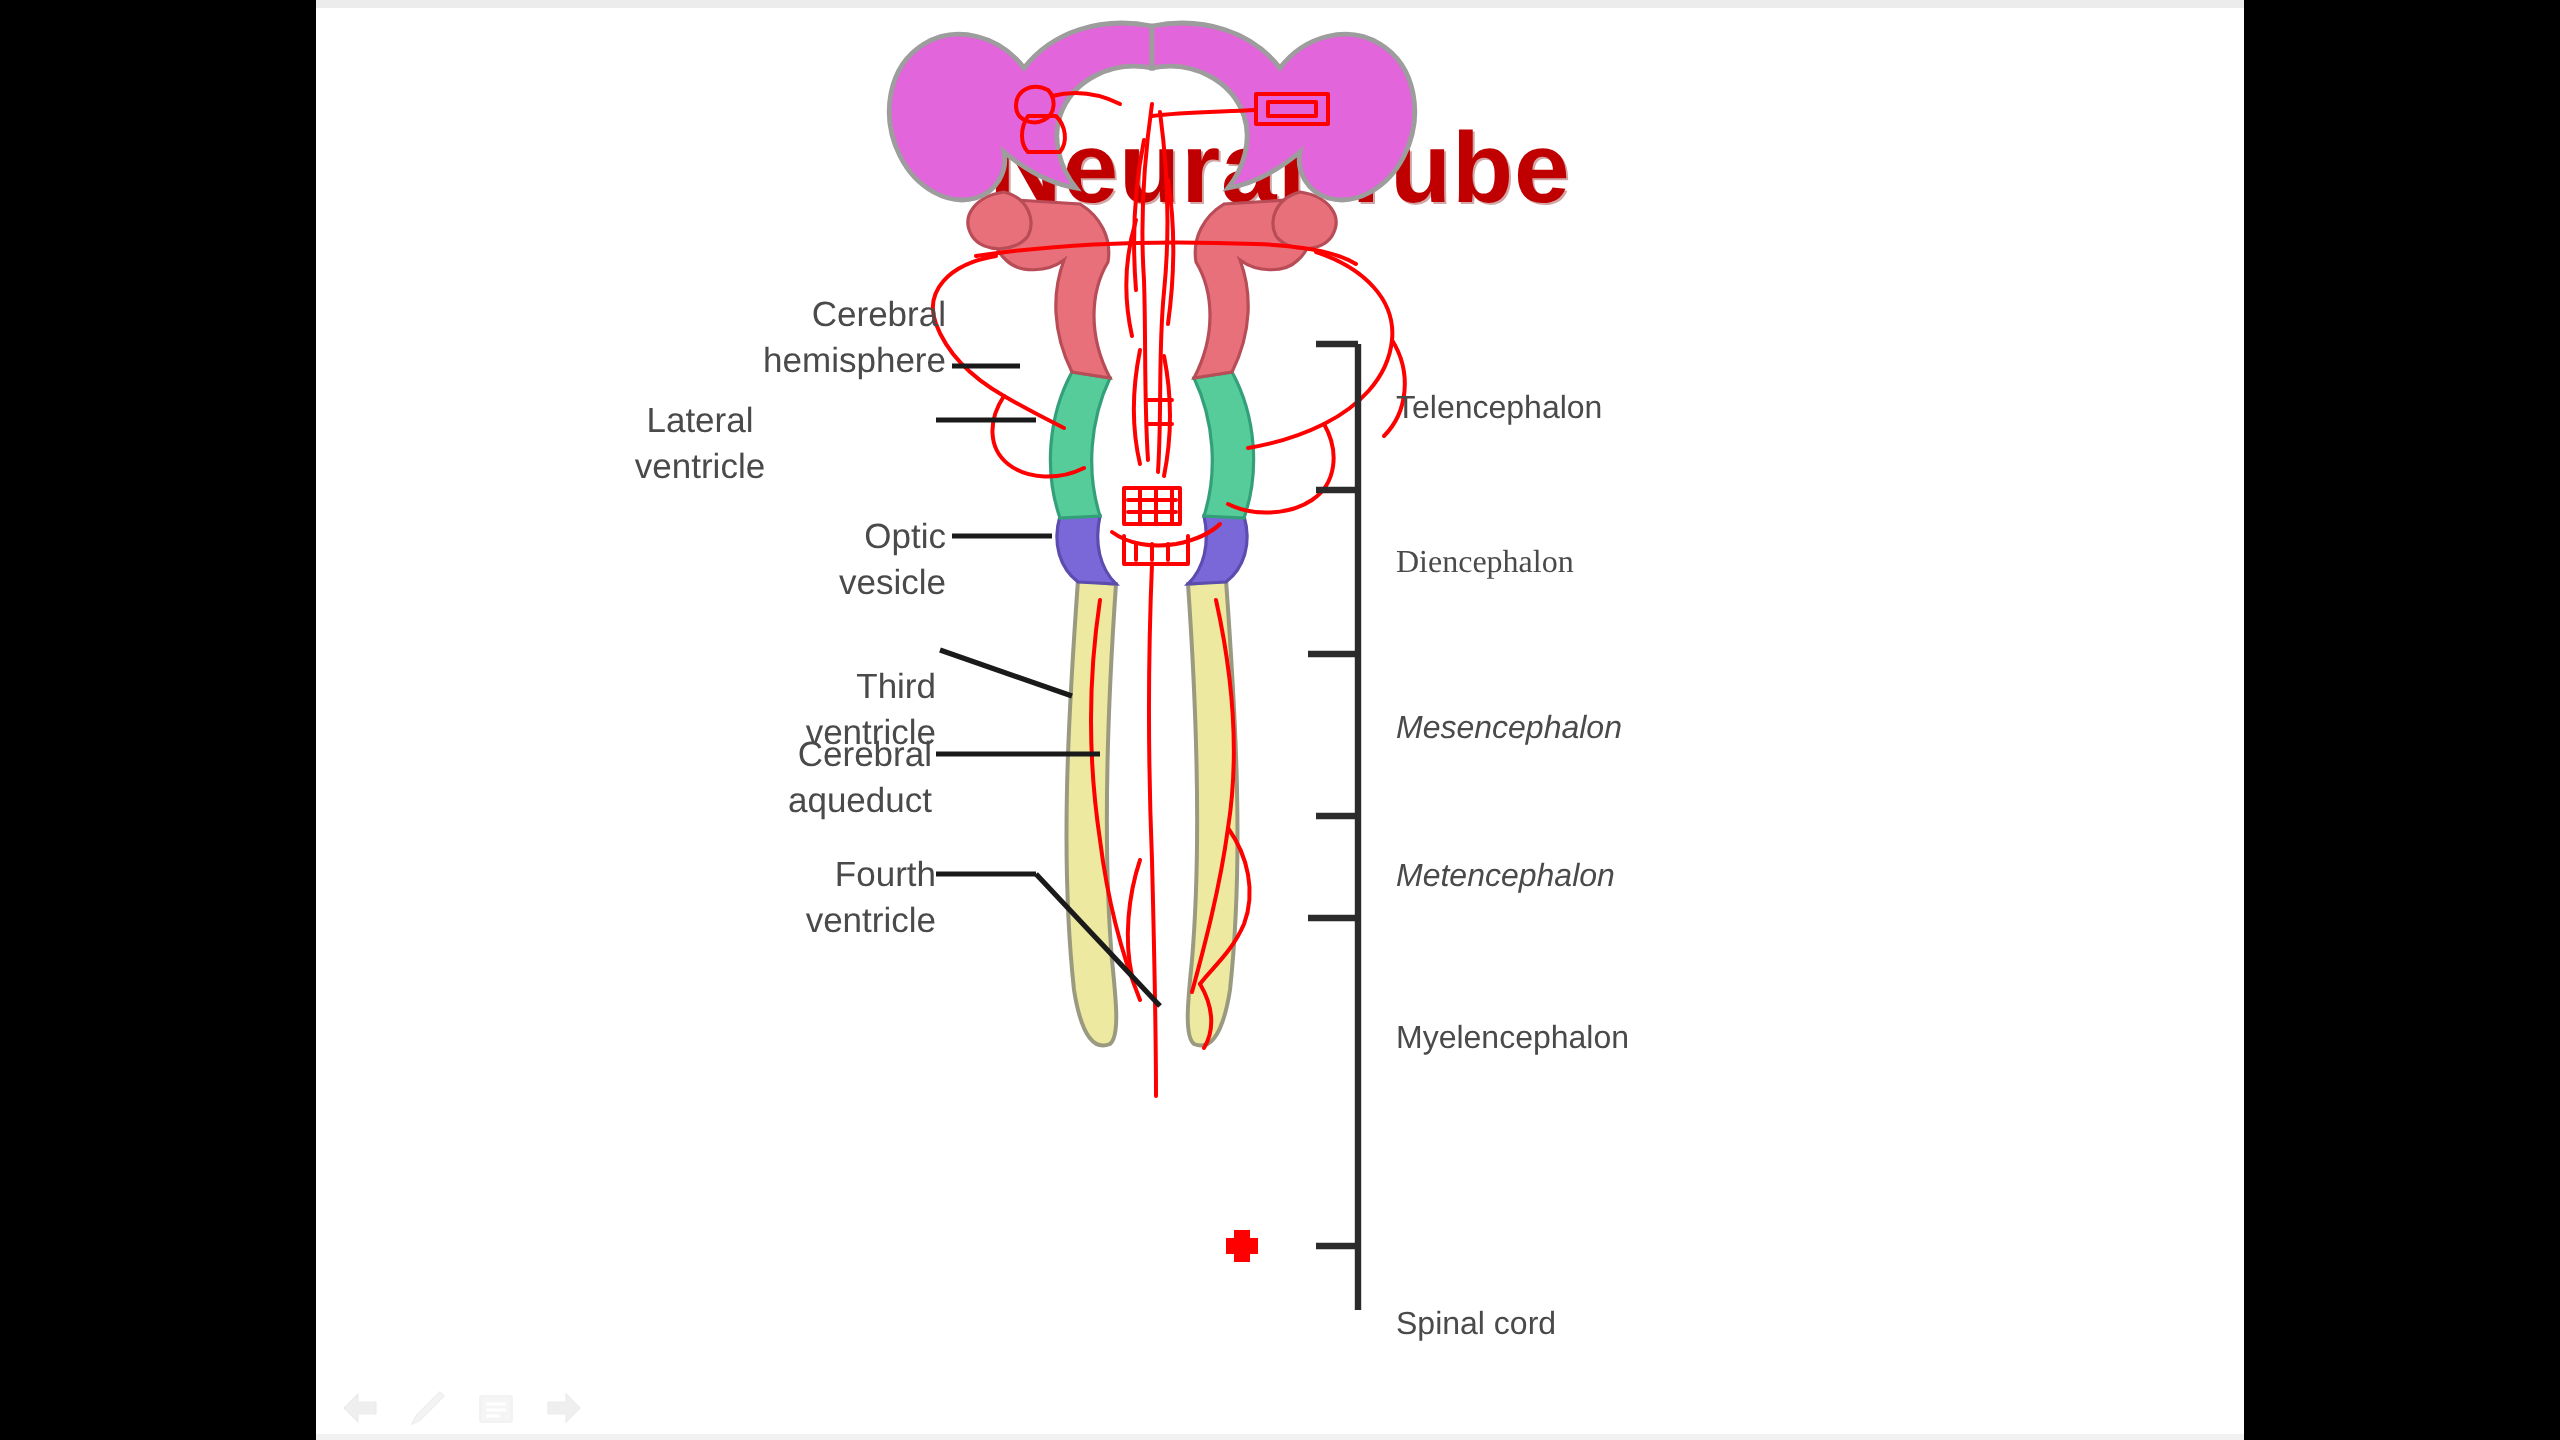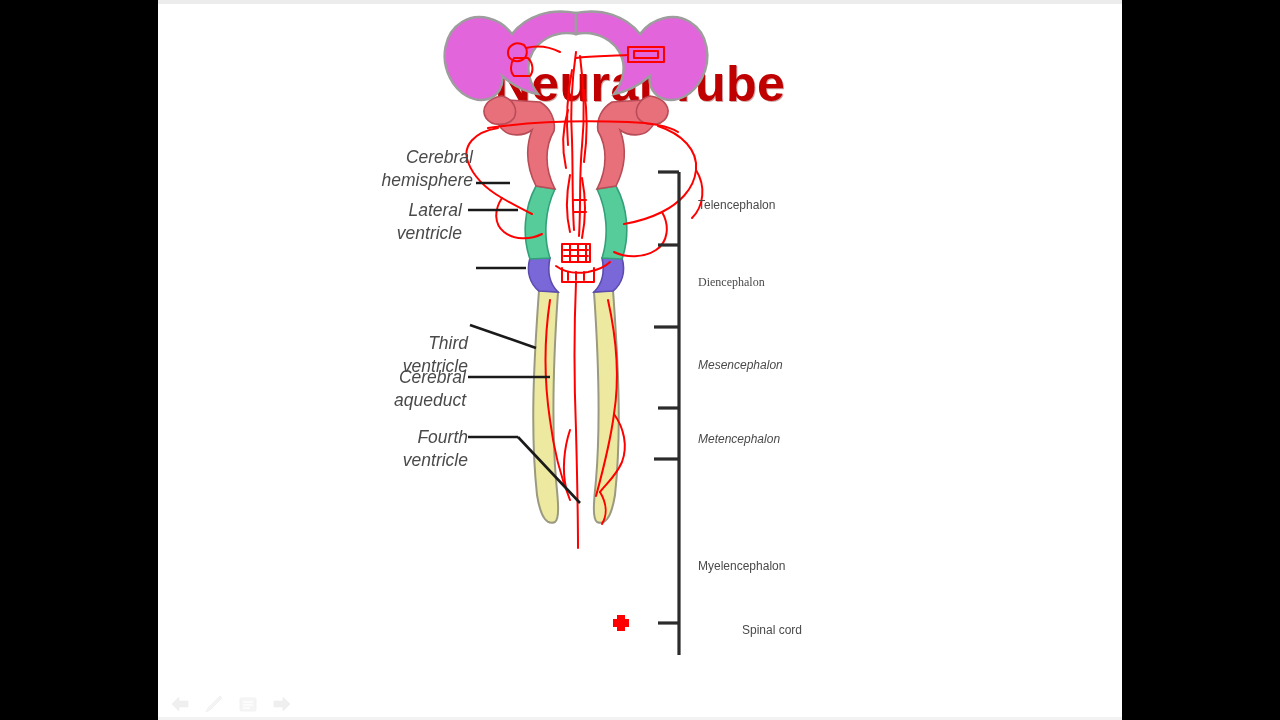--- a/index.html
+++ b/index.html
@@ -77,28 +77,27 @@
   #figure svg { display: block; }
   
   .llabel {
     position: absolute;
     text-align: right;
     font-family: "Liberation Sans", sans-serif;
     font-size: 17.5px;
     color: #4a4a4a;
     line-height: 23px;
     white-space: pre-line;
-    font-style: italic;
   }
   
   .rlabel {
     position: absolute;
     text-align: left;
     font-family: "Liberation Sans", sans-serif;
-    font-size: 12px;
+    font-size: 16px;
     color: #4a4a4a;
     line-height: 22px;
     white-space: nowrap;
   }
   
   #toolbar {
     position: absolute;
     left: 12px;
     bottom: 8px;
     display: flex;
@@ -284,44 +283,46 @@
           <line x1="500" y1="408" x2="521" y2="408"></line>
           <line x1="496" y1="459" x2="521" y2="459"></line>
           <line x1="500" y1="623" x2="521" y2="623"></line>
         </g>
       </svg>
     </div>
 
     <div class="llabel" style="left:60px; top:146px; width:255px;">Cerebral
 hemisphere</div>
 
-    <div class="llabel" style="left:56px; top:199px; width:248px;">Lateral
+    <div class="llabel" style="left:68px; top:199px; width:248px;text-align:center;">Lateral
 ventricle</div>
 
+    <div class="llabel" style="left:60px; top:257px; width:255px;">Optic
+vesicle</div>
 
     <div class="llabel" style="left:60px; top:332px; width:250px;">Third
 ventricle</div>
 
     <div class="llabel" style="left:60px; top:366px; width:248px;">Cerebral
 aqueduct</div>
 
     <div class="llabel" style="left:60px; top:426px; width:250px;text-align:right;">Fourth
 ventricle</div>
 
     <div class="rlabel" style="left:540px; top:194px;">Telencephalon</div>
 
     <div class="rlabel" style="left:540px; top:271px;font-family:Liberation Serif, serif;">Diencephalon</div>
 
     <div class="rlabel" style="left:540px; top:354px;font-style:italic;">Mesencephalon</div>
 
     <div class="rlabel" style="left:540px; top:428px;font-style:italic;">Metencephalon</div>
 
-    <div class="rlabel" style="left:540px; top:509px;margin-top:46px;">Myelencephalon</div>
-
-    <div class="rlabel" style="left:540px; top:619px;margin-left:44px;">Spinal cord</div>
+    <div class="rlabel" style="left:540px; top:509px;">Myelencephalon</div>
+
+    <div class="rlabel" style="left:540px; top:652px;">Spinal cord</div>
 
     <div id="toolbar">
 
       <div class="tb-icon">
         <svg viewBox="0 0 20 20" width="20" height="20">
           <path d="M9 3 L2 10 L9 17 L9 13 L18 13 L18 7 L9 7 Z" fill="#b8b8b8" stroke="#a8a8a8" stroke-width="0.6"></path>
         </svg>
       </div>
 
       <div class="tb-icon">

